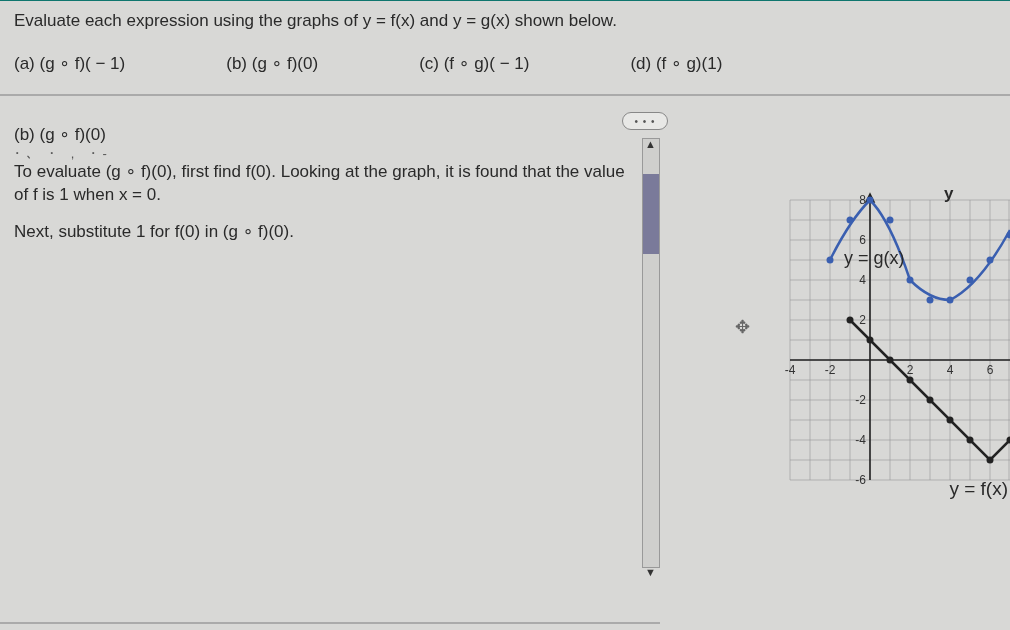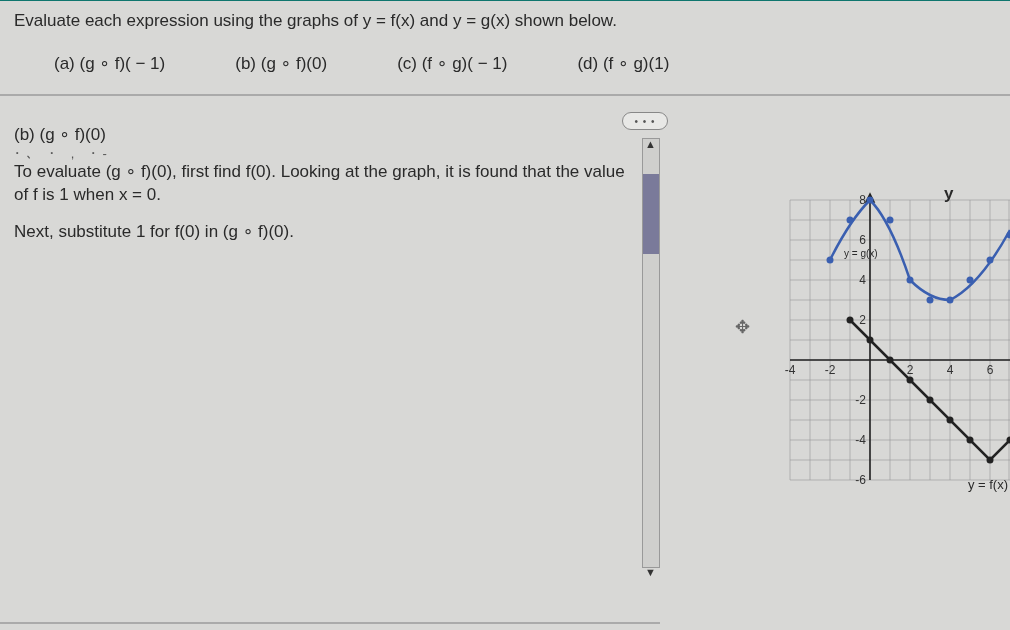--- a/index.html
+++ b/index.html
@@ -11,23 +11,22 @@
       font-size: 17px;
       color: #2a2a2a;
       position: relative;
     }
     .problem-header {
       padding: 10px 14px 10px 14px;
       border-top: 1px solid #0f766e;
     }
     .options-row {
       display: flex;
-      gap: 70px;
+      gap: 101px;
       padding: 12px 14px 12px 14px;
-      margin-left: 40px;
     }
     .divider {
       border: none;
       border-top: 2px solid #aaa;
       margin: 8px 0 0 0;
     }
     .more-pill {
       position: absolute;
       left: 622px;
       top: 112px;
@@ -91,22 +90,22 @@
     }
     .graph-wrap {
       position: absolute;
       right: 0;
       top: 190px;
       width: 230px;
       height: 310px;
     }
     .graph-svg { width: 230px; height: 310px; }
     .y-label-ay { position: absolute; top: -6px; left: 164px; font-weight: bold; }
-    .g-label { position: absolute; top: 58px; left: 64px; font-size: 10px; }
-    .f-label { position: absolute; bottom: 8px; right: 2px; font-size: 13px; }
+    .g-label { position: absolute; top: 58px; left: 64px; font-size: 18px; }
+    .f-label { position: absolute; bottom: 0; right: 2px; font-size: 19px; }
     .bottom-line {
       position: absolute;
       left: 0;
       bottom: 6px;
       width: 660px;
       border-top: 2px solid #aaa;
     }
     .ticks-line{ position:absolute; left:14px; top:146px; font-size:13px; letter-spacing:6px; color:#555;}
   </style>
 </head>

